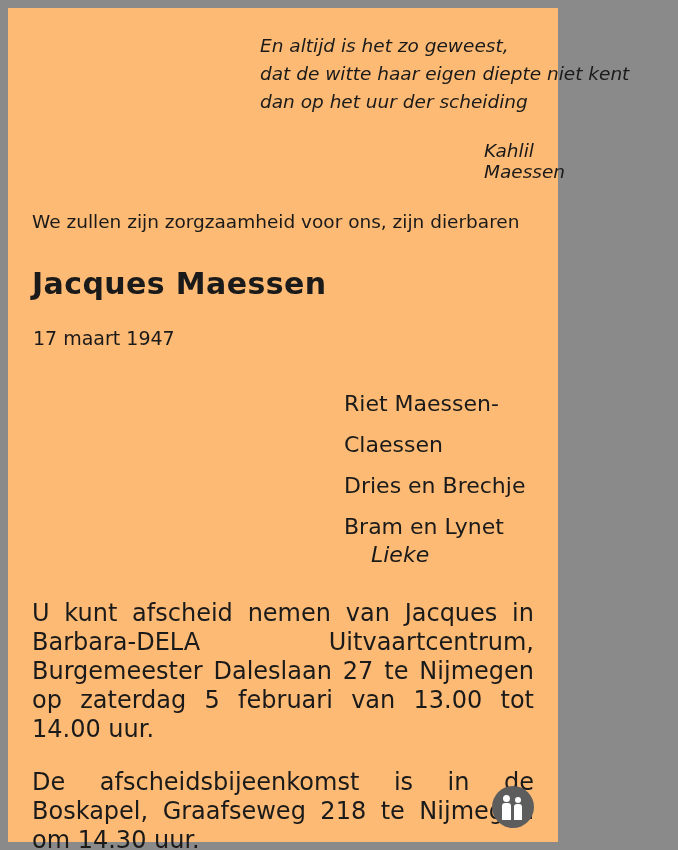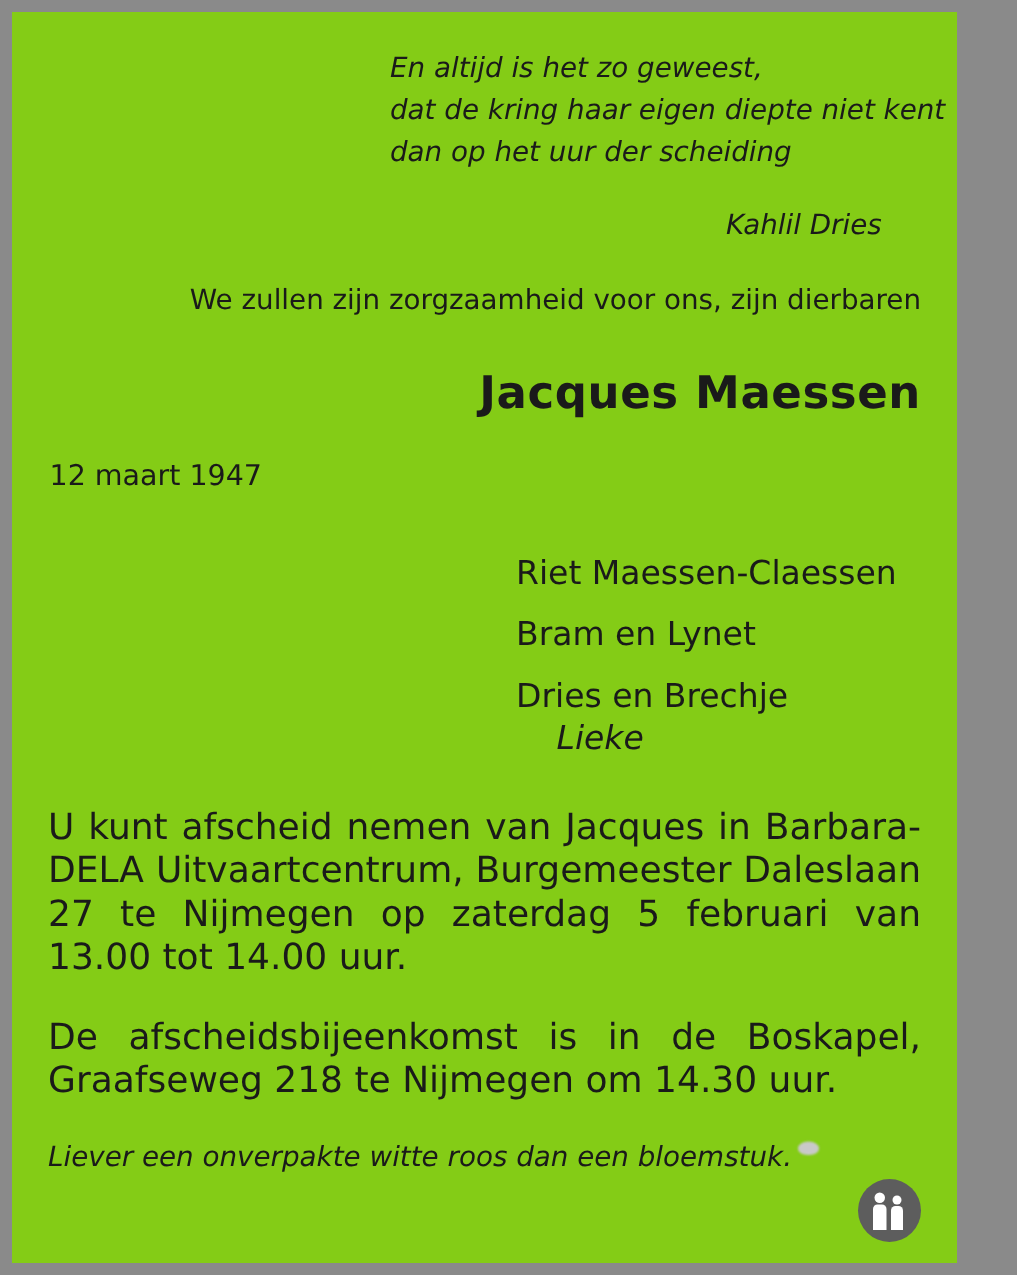--- a/index.html
+++ b/index.html
@@ -10,23 +10,23 @@
     width: 678px;
     height: 850px;
     background: #8a8a8a;
     font-family: "DejaVu Sans", sans-serif;
     overflow: hidden;
   }
   .card {
     position: absolute;
     left: 8px;
     top: 8px;
-    width: 630px;
+    width: 550px;
     height: 834px;
-    background: #84cc16;
+    background: #fdba74;
     box-sizing: border-box;
   }
   .inner {
     position: relative;
     width: 100%;
     height: 100%;
     padding: 0 24px;
     box-sizing: border-box;
     color: #1a1a1a;
   }
@@ -44,27 +44,27 @@
   .author {
     font-style: italic;
     font-size: 18.5px;
     margin-top: 24px;
     padding-left: 452px;
   }
   .tribute {
     margin-top: 26px;
     font-size: 18.5px;
     line-height: 28px;
-    text-align: right;
+    text-align: left;
   }
   .name {
     margin-top: 30px;
     font-size: 30px;
     font-weight: bold;
-    text-align: right;
+    text-align: left;
     letter-spacing: 0.4px;
   }
   .dates {
     margin-top: 26px;
     font-size: 19px;
     display: flex;
     justify-content: space-between;
     padding: 0 1px;
   }
   .family {
@@ -160,40 +160,40 @@
   }
 </style>
 </head>
 <body>
 
 <div class="card">
   <div class="inner">
 
     <div class="poem">
       <div>En altijd is het zo geweest,</div>
-      <div>dat de kring haar eigen diepte niet kent</div>
+      <div>dat de witte haar eigen diepte niet kent</div>
       <div>dan op het uur der scheiding</div>
     </div>
 
-    <div class="author">Kahlil Dries</div>
+    <div class="author">Kahlil Maessen</div>
 
     <div class="tribute">
       <div>We zullen zijn zorgzaamheid voor ons, zijn dierbaren</div>
     </div>
 
     <div class="name">Jacques Maessen</div>
 
     <div class="dates">
-      <span>12 maart 1947</span>
+      <span>17 maart 1947</span>
     </div>
 
     <div class="family">
       <div>Riet Maessen-Claessen</div>
+      <div>Dries en Brechje</div>
       <div>Bram en Lynet</div>
-      <div>Dries en Brechje</div>
       <div class="italic">Lieke</div>
     </div>
 
     <div class="para first">U kunt afscheid nemen van Jacques in Barbara-DELA Uitvaartcentrum, Burgemeester Daleslaan 27 te Nijmegen op zaterdag 5 februari van 13.00 tot 14.00 uur.</div>
     <div class="para">De afscheidsbijeenkomst is in de Boskapel, Graafseweg 218 te Nijmegen om 14.30 uur.</div>
 
     <div class="closing">
       <span>Liever een onverpakte witte roos dan een bloemstuk.</span><span class="rose"><span class="bud"></span></span>
     </div>
 

